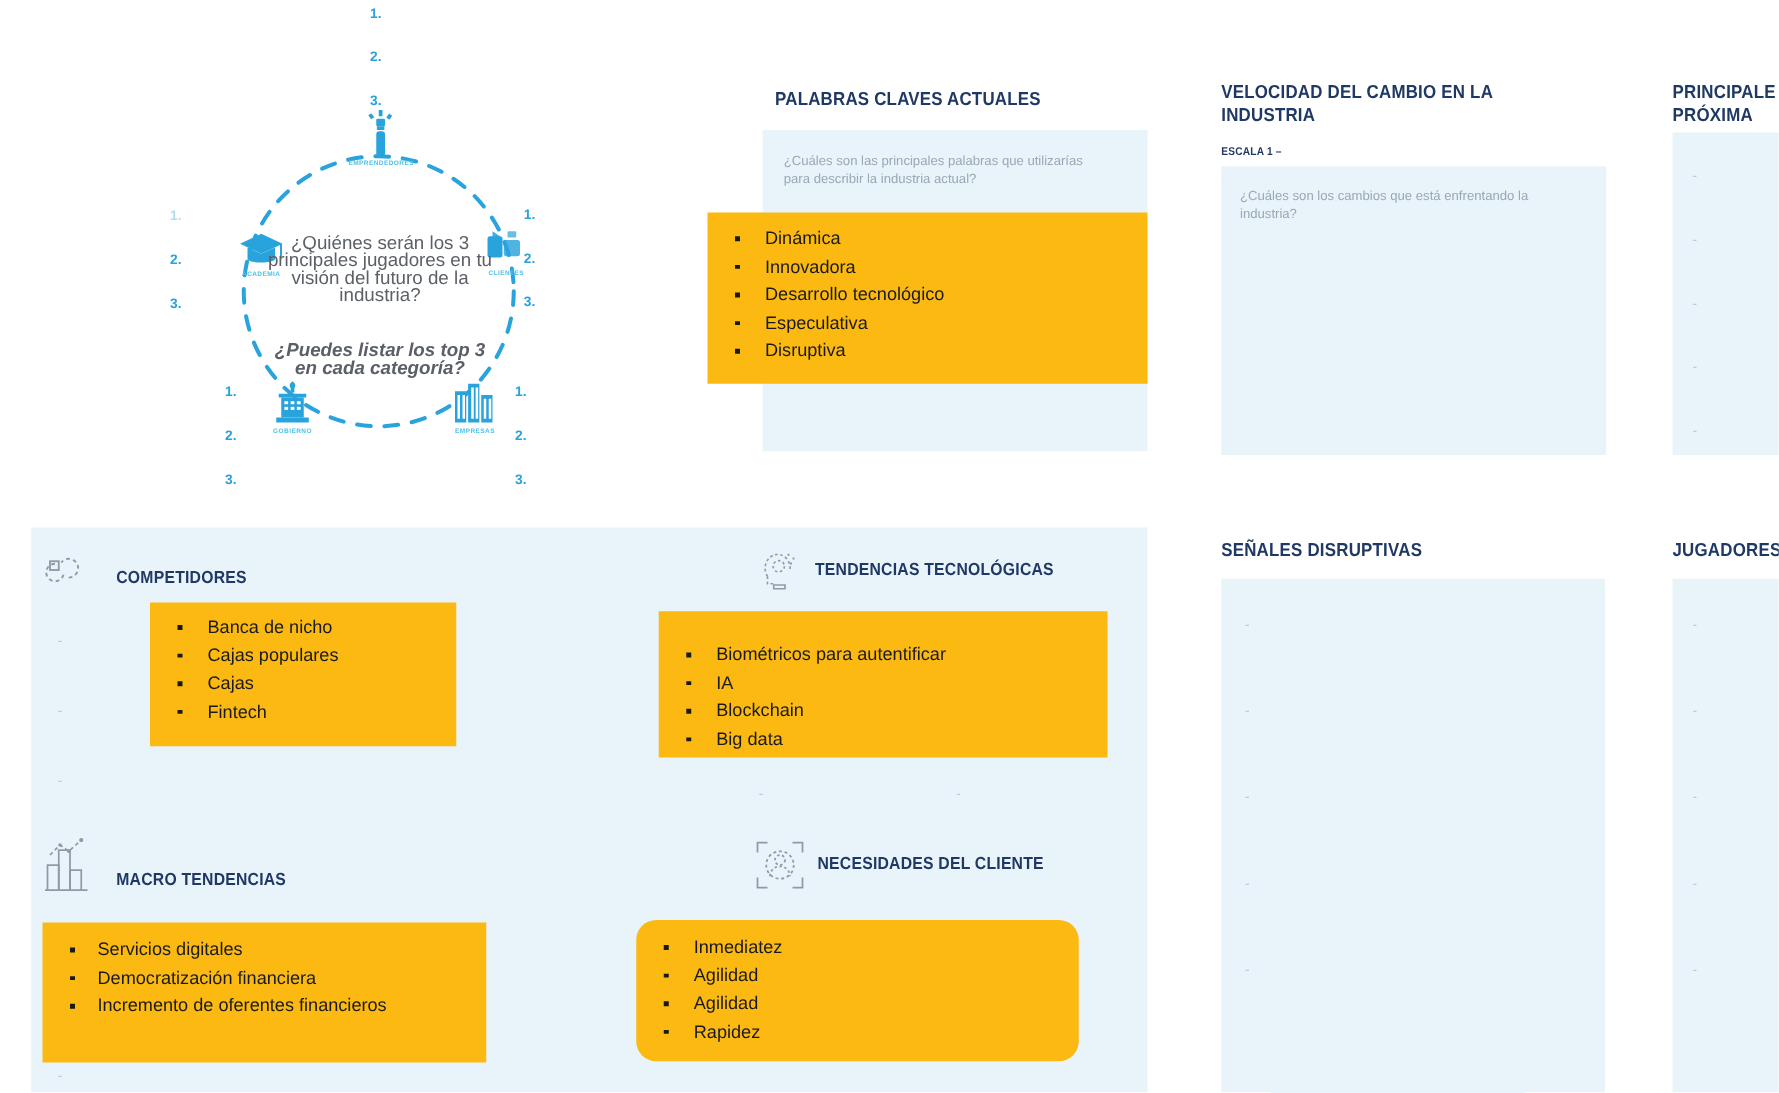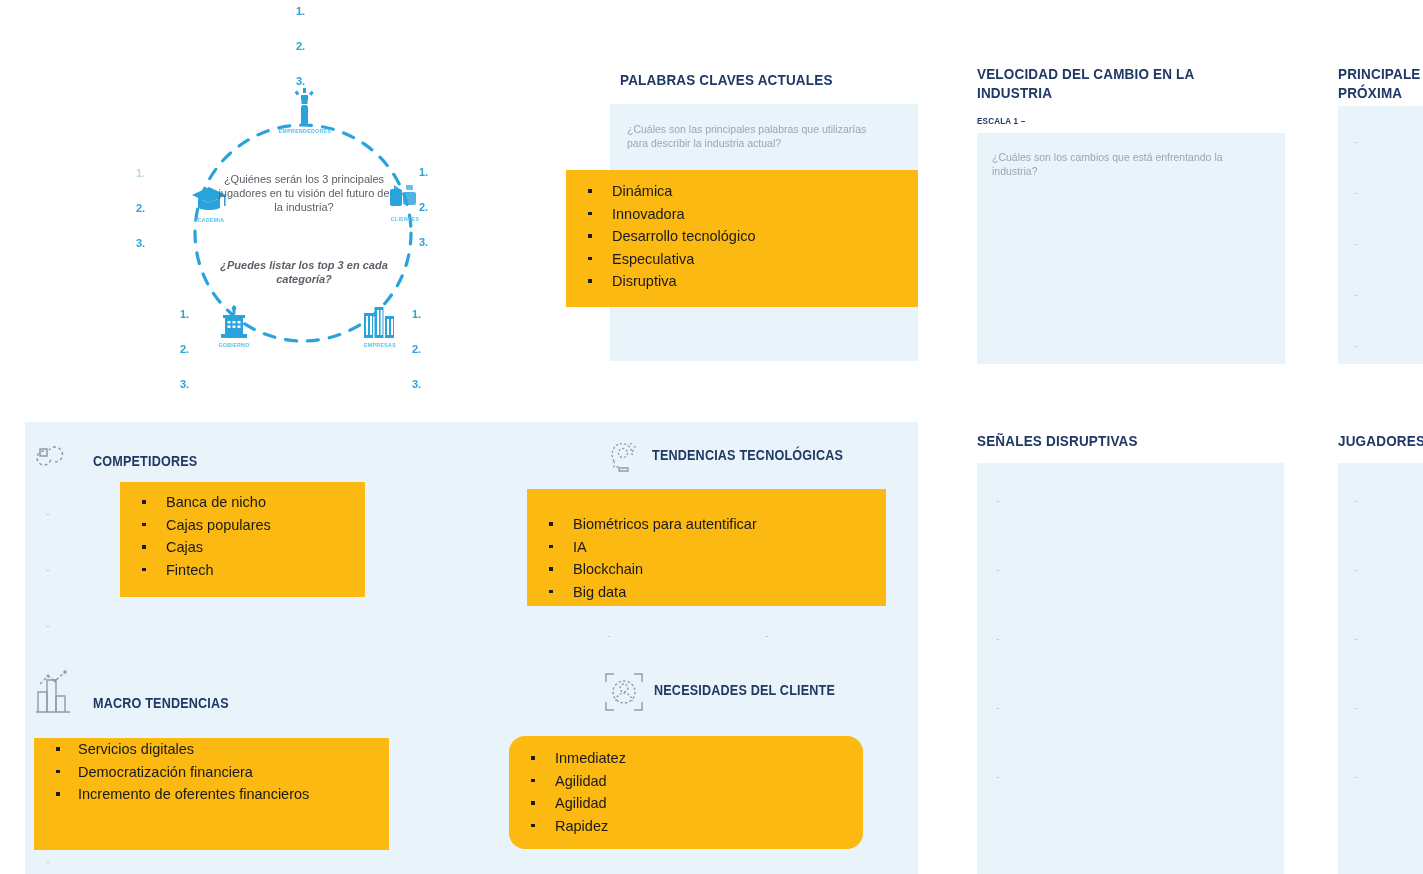--- a/index.html
+++ b/index.html
@@ -53,21 +53,21 @@
 
   
   #circle-wrap{left:150px;top:0;width:300px;height:400px;}
   .numcol{color:#29A3DC;font-size:11px;line-height:11px;font-weight:bold;}
   .numcol div{margin-bottom:24px;}
   .nodelabel{
     color:#4FC0E8;font-size:5.2px;font-weight:bold;letter-spacing:.35px;
     text-align:center;white-space:nowrap;
   }
   .qtext{
-    color:#5b6068;font-size:11px;line-height:14px;text-align:center;
+    color:#5b6068;font-size:15px;line-height:14px;text-align:center;margin-top:16px;
   }
   .qtext.italic{font-style:italic;}
 
   
   .micon{opacity:.62;}
 </style>
 </head>
 <body>
 
 <div class="abs" id="circle-wrap">
@@ -290,21 +290,21 @@
     </g>
     <g fill="#5a6570">
       <circle cx="31" cy="6" r="1.7"></circle>
       <circle cx="21" cy="15" r="1.4"></circle>
       <circle cx="14" cy="10" r="1.4"></circle>
     </g>
   </svg>
   <div class="abs sec-head" style="left:93px;top:694px;width:260px;font-size:14px;">MACRO TENDENCIAS</div>
 
   <div class="abs orange" style="left:34px;top:738px;width:355px;height:112px;">
-    <ul class="olist" style="">
+    <ul class="olist" style="padding-top:11px;">
       <li style="padding-left:44px;">Servicios digitales</li>
       <li style="padding-left:44px;">Democratización financiera</li>
       <li style="padding-left:44px;">Incremento de oferentes financieros</li>
     </ul>
   </div>
 
   <div class="abs dashrow" style="left:46px;top:856px;">-</div>
 </div>
 
 <div class="abs" style="left:0;top:0;">

